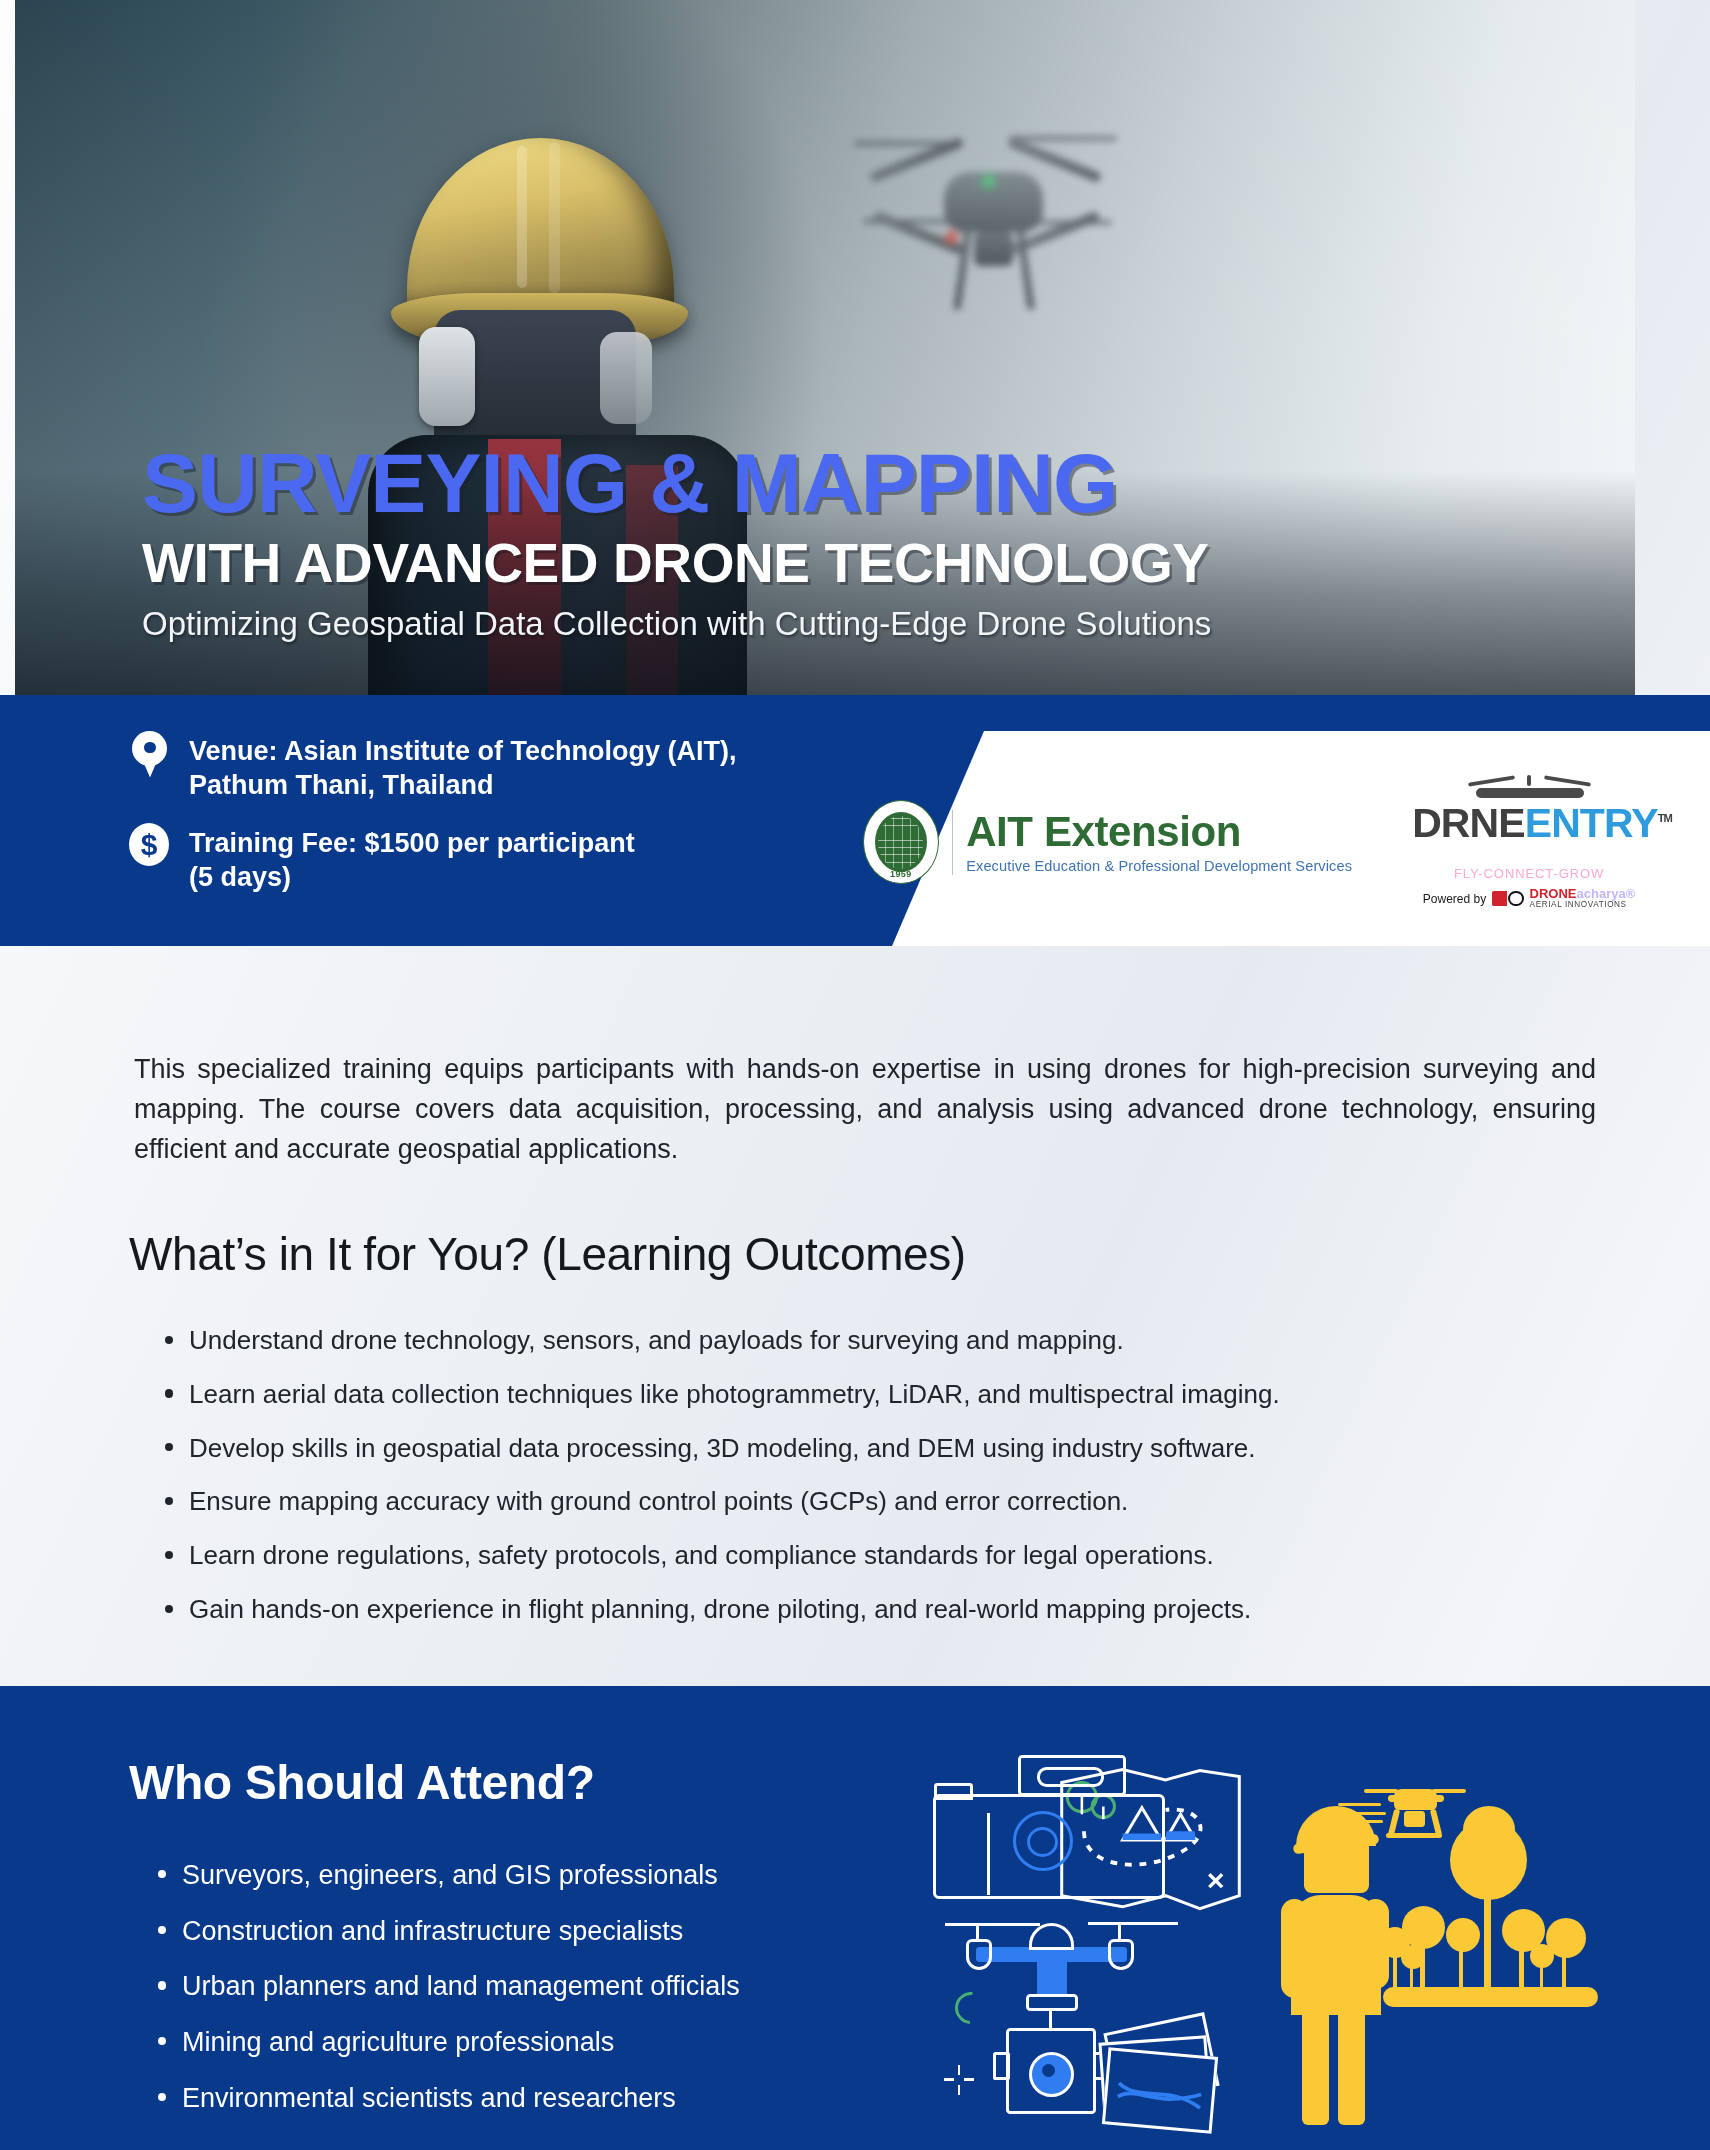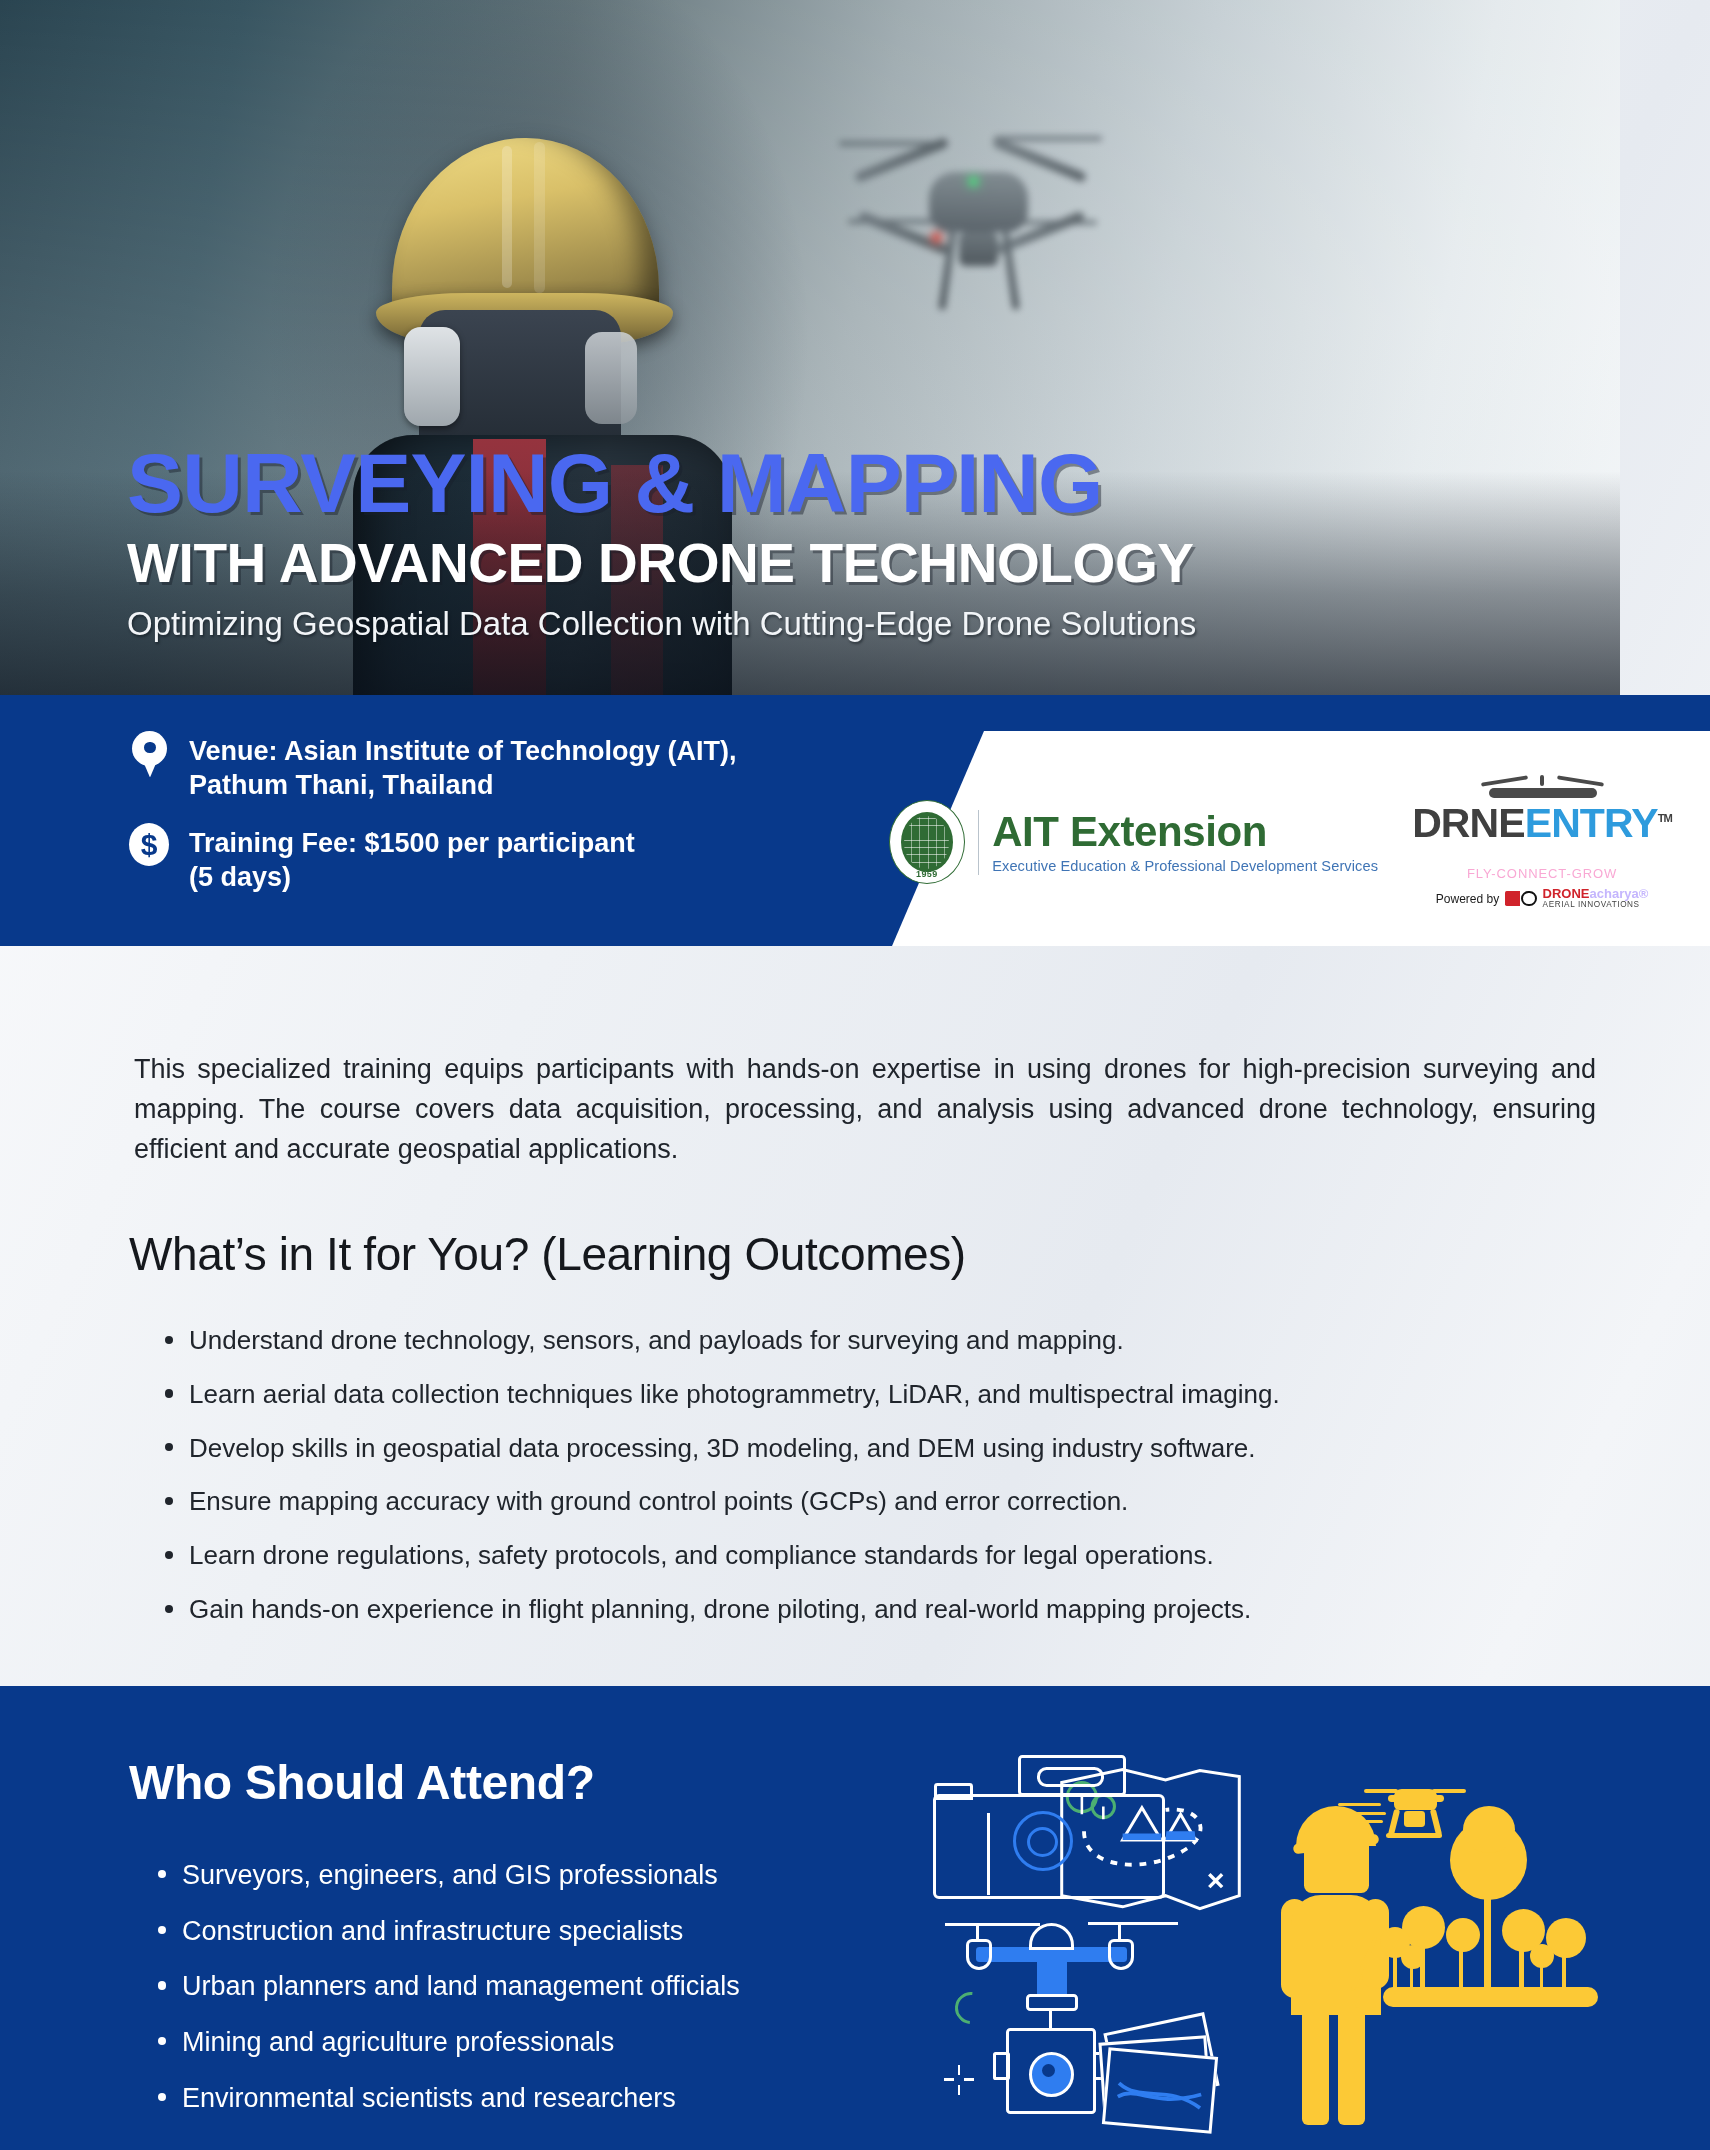--- a/index.html
+++ b/index.html
@@ -5,21 +5,21 @@
   * { margin:0; padding:0; box-sizing:border-box; }
   html,body { background:#ffffff; }
   body {
     width:1711px; height:2420px;
     font-family:"Liberation Sans", sans-serif;
     position:relative; overflow:hidden;
     background:linear-gradient(115deg,#fdfdfe 0%,#eef1f5 35%,#e6eaf0 60%,#f3f5f8 80%,#e9edf2 100%);
   }
 
   
-  .hero { position:absolute; left:0; top:0; width:1620px; height:695px; overflow:hidden;
+  .hero { position:absolute; left:15px; top:0; width:1620px; height:695px; overflow:hidden;
     background:
       radial-gradient(ellipse 387px 559px at 538px 336px, rgba(20,40,55,.55) 0%, rgba(20,40,55,0) 70%),
       linear-gradient(100deg,#1d3946 0%,#2b4a57 14%,#5c6e74 33%,#9aa7ac 52%,#c3cdd2 70%,#e3e9ec 86%,#f2f5f7 100%);
   }
   .hero-sky { position:absolute; inset:0;
     background:linear-gradient(180deg, rgba(255,255,255,.06) 0%, rgba(255,255,255,.16) 45%, rgba(235,240,243,.30) 100%); }
   
   .worker { position:absolute; left:327px; top:138px; width:439px; height:559px; }
   .helmet { position:absolute; left:65px; top:0px; width:267px; height:185px;
     background:linear-gradient(170deg,#f0dc86 0%,#d9c069 35%,#9d8a4b 75%,#6d6138 100%);
@@ -116,21 +116,21 @@
   .ait-name { font-size:42px; font-weight:700; color:#2f6b34; line-height:1; letter-spacing:-0.4px; }
   .ait-tag { font-size:14.6px; color:#3f74b5; letter-spacing:0.1px; }
 
   .de-logo { display:flex; flex-direction:column; align-items:center; gap:2.6px; }
   .de-prop { position:relative; width:142px; height:28px; margin-bottom:-2.6px; }
   .de-bar { position:absolute; left:18px; top:13px; width:108px; height:9.5px; background:#4a4a4a; border-radius:5.2px; }
   .de-blade { position:absolute; height:3.9px; background:#4a4a4a; border-radius:2.6px; }
   .b1 { left:9.5px;  top:4.3px; width:47px; transform:rotate(-9deg); }
   .b2 { left:86px; top:4.3px; width:47px; transform:rotate(9deg); }
   .b3 { left:69px; top:0px;  width:3.9px; height:11.2px; border-radius:2.2px; }
-  .de-word { font-size:41px; font-weight:800; letter-spacing:-0.9px; line-height:1; position:relative; }
+  .de-word { font-size:41px; font-weight:800; letter-spacing:-0.9px; line-height:1; position:relative;margin-left:26px; }
   .de-dark { color:#404040; }
   .de-blue { color:#2e9bdd; }
   .de-tm { font-size:11.2px; vertical-align:super; color:#404040; }
   .de-fcg { font-size:13px; letter-spacing:0.9px; color:#f9a8d4; margin-top:19px; }
   .de-pow { display:flex; align-items:center; gap:6px; margin-top:4.3px; }
   .de-pow-lbl { font-size:12px; color:#1a1a1a; }
   .da-mark { display:flex; align-items:center; gap:1.3px; }
   .da-d { width:14.6px; height:15.5px; background:#d0232b; border-radius:1.7px 0 0 1.7px; }
   .da-a { width:15.5px; height:15.5px; border:2.6px solid #111; border-radius:50%; position:relative; }
   .da-words { display:flex; flex-direction:column; line-height:1.05; }

